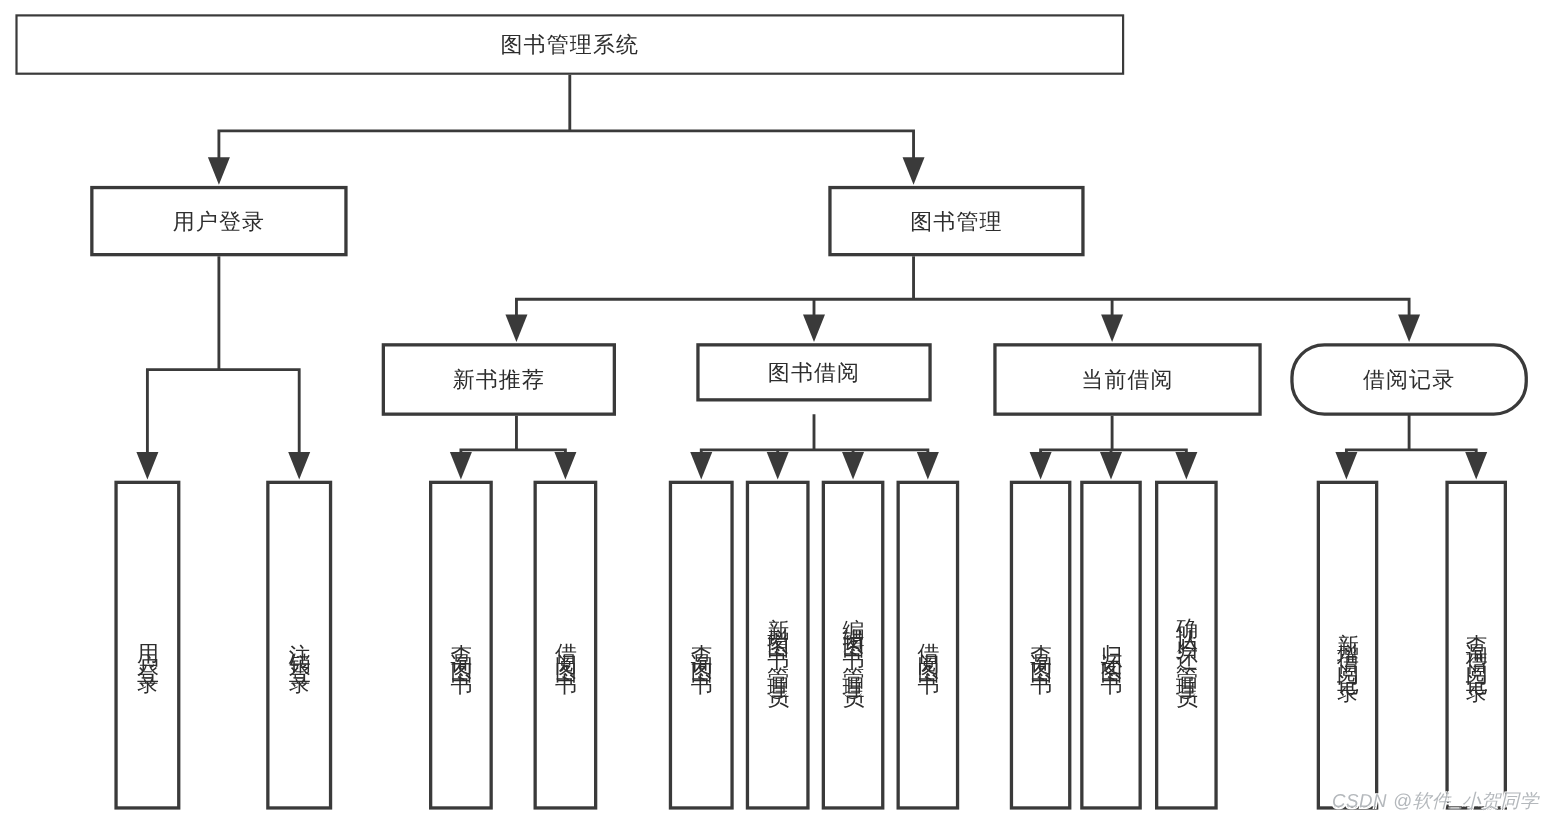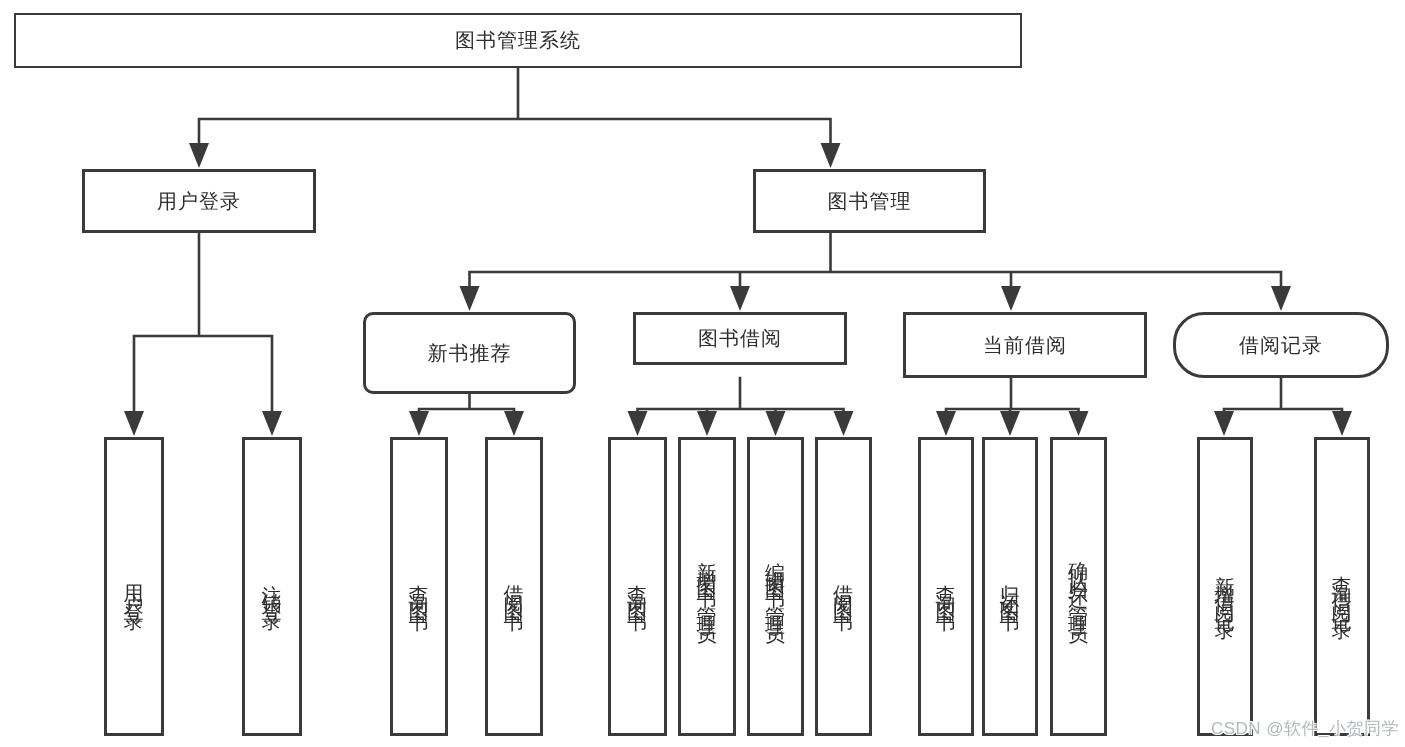--- a/index.html
+++ b/index.html
@@ -67,20 +67,21 @@
     font-size: 17px;
     letter-spacing: 0.5px;
     color: var(--c-watermark, #b4b8bc);
     text-shadow:
       -1px -1px 0 #ffffff,
        1px -1px 0 #ffffff,
       -1px  1px 0 #ffffff,
        1px  1px 0 #ffffff;
     white-space: nowrap;
     z-index: 5;
+    font-style: italic;
   }
 </style>
 </head>
 <body>
 
 <div class="canvas">
 
   <svg class="connectors" viewBox="0 0 1405 747" aria-hidden="true">
 
     <g>
@@ -129,21 +130,21 @@
       <polygon points="1224,436 1214,411 1234,411"></polygon>
       <polygon points="1342,436 1332,411 1352,411"></polygon>
     </g>
   </svg>
 
   <div class="node h-node root-node" style="left:14px; top:13px; width:1008px; height:55px;">图书管理系统</div>
 
   <div class="node h-node" style="left:82px; top:169px; width:234px; height:64px;">用户登录</div>
   <div class="node h-node" style="left:713px; top:169px; width:233px; height:64px;margin-left:40px;">图书管理</div>
 
-  <div class="node h-node" style="left:363px; top:312px; width:213px; height:82px;border-radius:10px;">新书推荐</div>
+  <div class="node h-node" style="left:347px; top:312px; width:213px; height:66px;">新书推荐</div>
   <div class="node h-node" style="left:633px; top:312px; width:214px; height:53px;">图书借阅</div>
   <div class="node h-node" style="left:903px; top:312px; width:244px; height:66px;">当前借阅</div>
   <div class="node h-node" style="left:1173px; top:312px; width:216px; height:66px;border-radius:31px;">借阅记录</div>
 
   <div class="node v-node" style="left:104px; top:437px; width:60px; height:299px;">用户登录</div>
   <div class="node v-node" style="left:242px; top:437px; width:60px; height:299px;">注销登录</div>
 
   <div class="node v-node" style="left:390px; top:437px; width:58px; height:299px;">查询图书</div>
   <div class="node v-node" style="left:485px; top:437px; width:58px; height:299px;">借阅图书</div>
 

